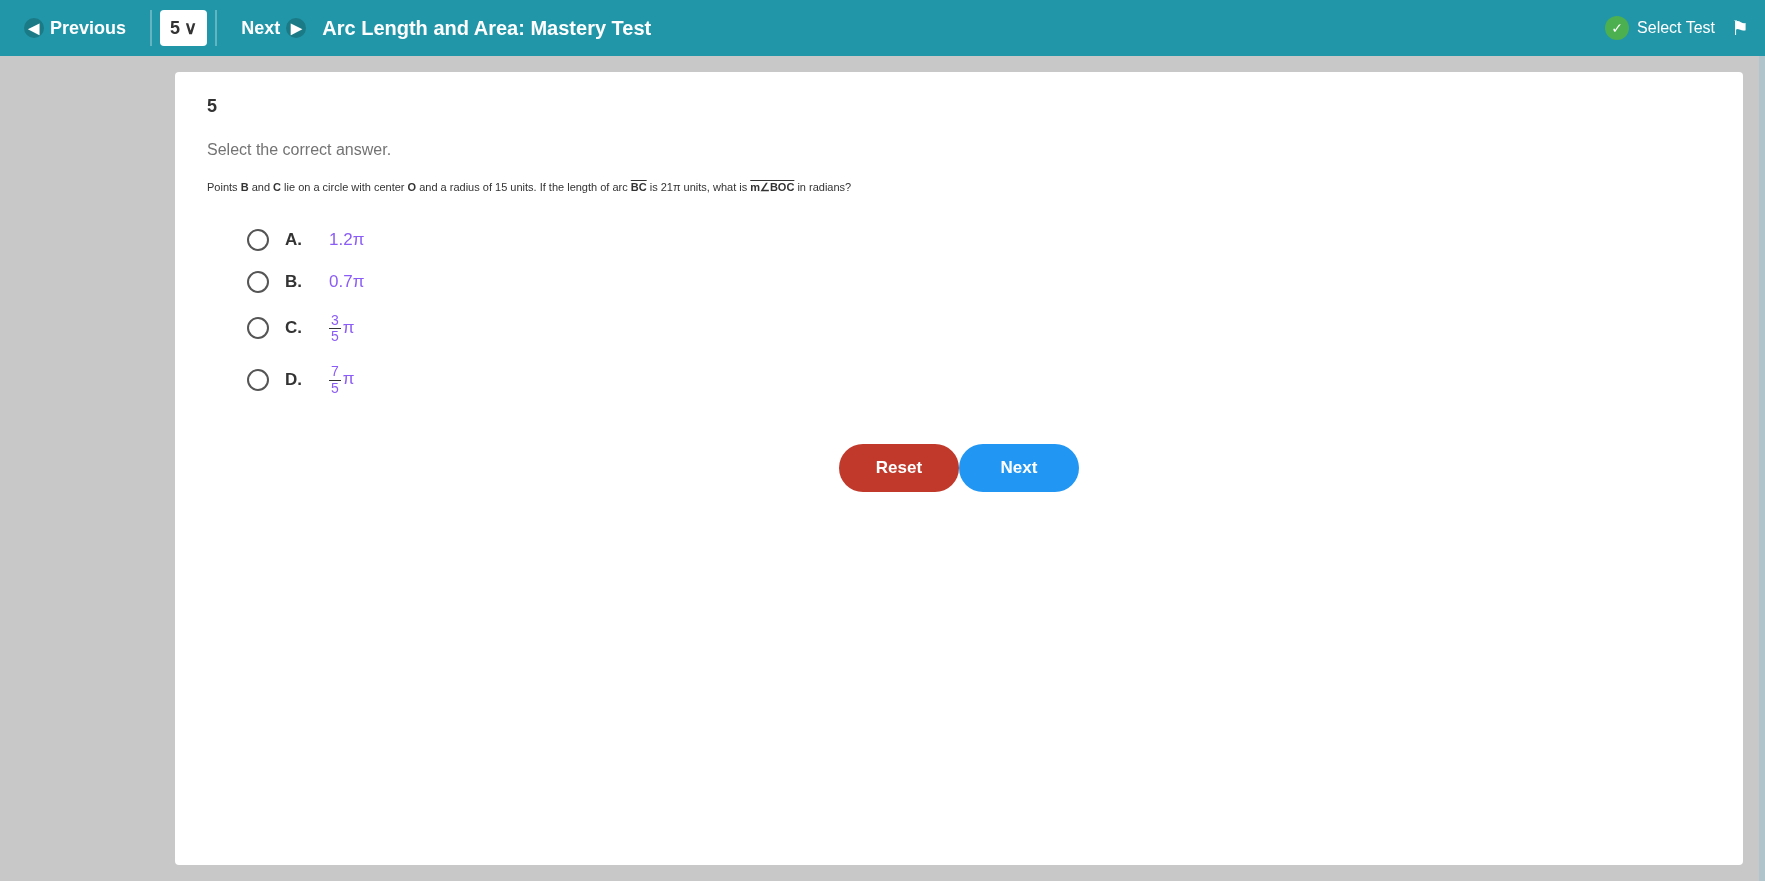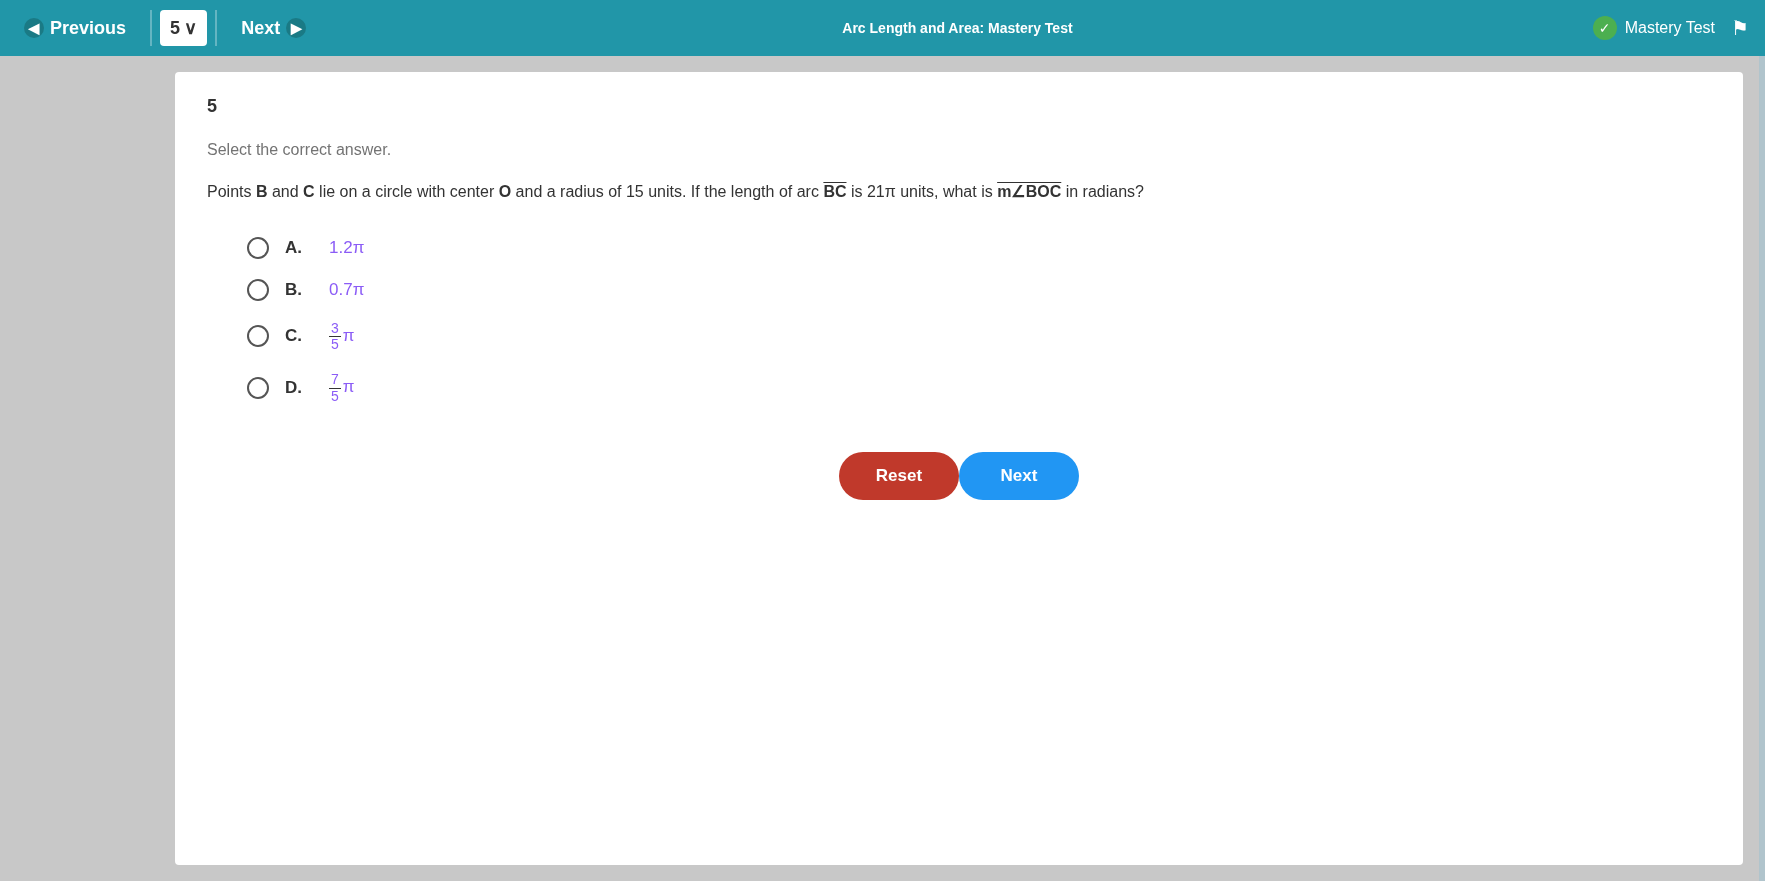--- a/index.html
+++ b/index.html
@@ -76,23 +76,23 @@
       color: white;
     }
     .bar-divider {
       width: 2px;
       height: 36px;
       background: rgba(255,255,255,0.3);
       margin: 0 8px;
     }
     .title-area {
       flex: 1;
-      text-align: center;
-      color: white;
-      font-size: 14px;
+      text-align: left;
+      color: white;
+      font-size: 20px;
       font-weight: bold;
     }
     .submit-test-btn {
       display: flex;
       align-items: center;
       color: white;
       font-size: 16px;
       cursor: pointer;
       gap: 8px;
     }
@@ -139,21 +139,21 @@
       font-weight: bold;
       color: #333;
       margin-bottom: 24px;
     }
     .question-prompt {
       font-size: 16px;
       color: #737373;
       margin-bottom: 20px;
     }
     .question-text {
-      font-size: 16px;
+      font-size: 11px;
       color: #333;
       margin-bottom: 32px;
       line-height: 1.6;
     }
     .question-text .bold { font-weight: bold; }
     .question-text .overline { text-decoration: overline; }
 
     
     .answer-choices {
       display: flex;
@@ -256,21 +256,21 @@
     <span>∨</span>
   </div>
   <div class="bar-divider"></div>
   <div class="nav-next">
     <span>Next</span>
     <div class="next-circle">▶</div>
   </div>
   <div class="title-area">Arc Length and Area: Mastery Test</div>
   <div class="submit-test-btn">
     <div class="submit-check-icon">✓</div>
-    <span>Mastery Test</span>
+    <span>Select Test</span>
   </div>
   <div class="bookmark-icon">⚑</div>
 </div>
 
 <div class="main-content">
   <div class="left-sidebar"></div>
   <div class="content-panel">
     <div class="question-number">5</div>
     <div class="question-prompt">Select the correct answer.</div>
     <div class="question-text">

